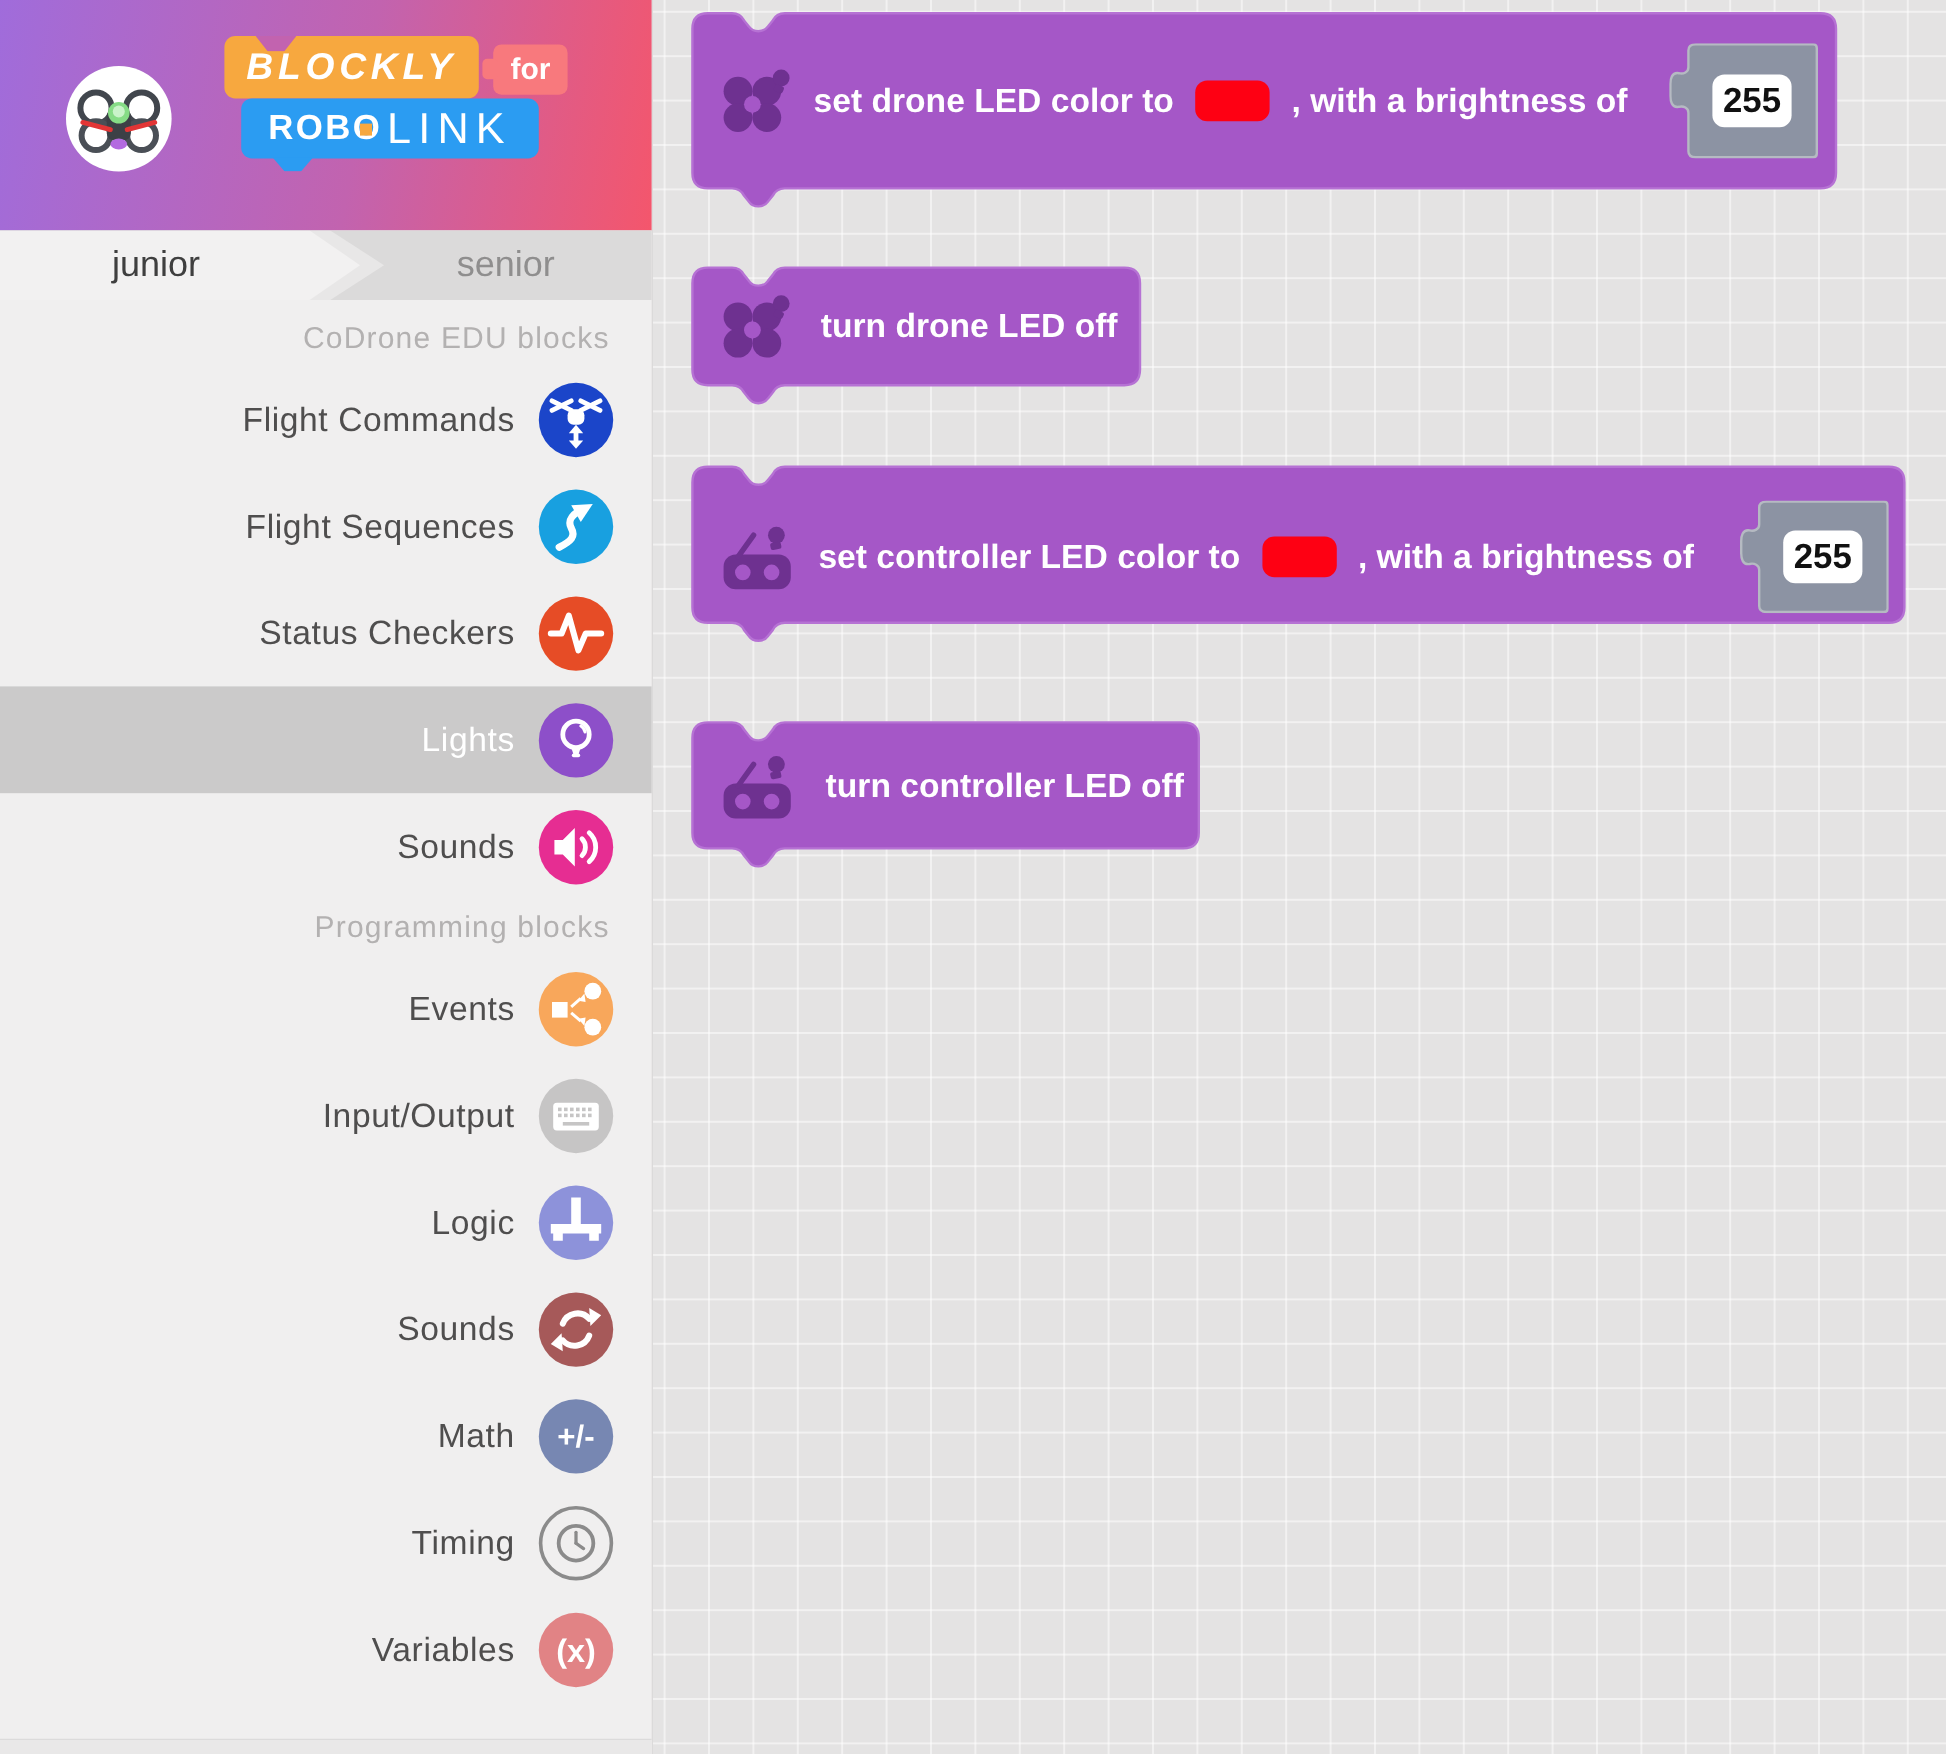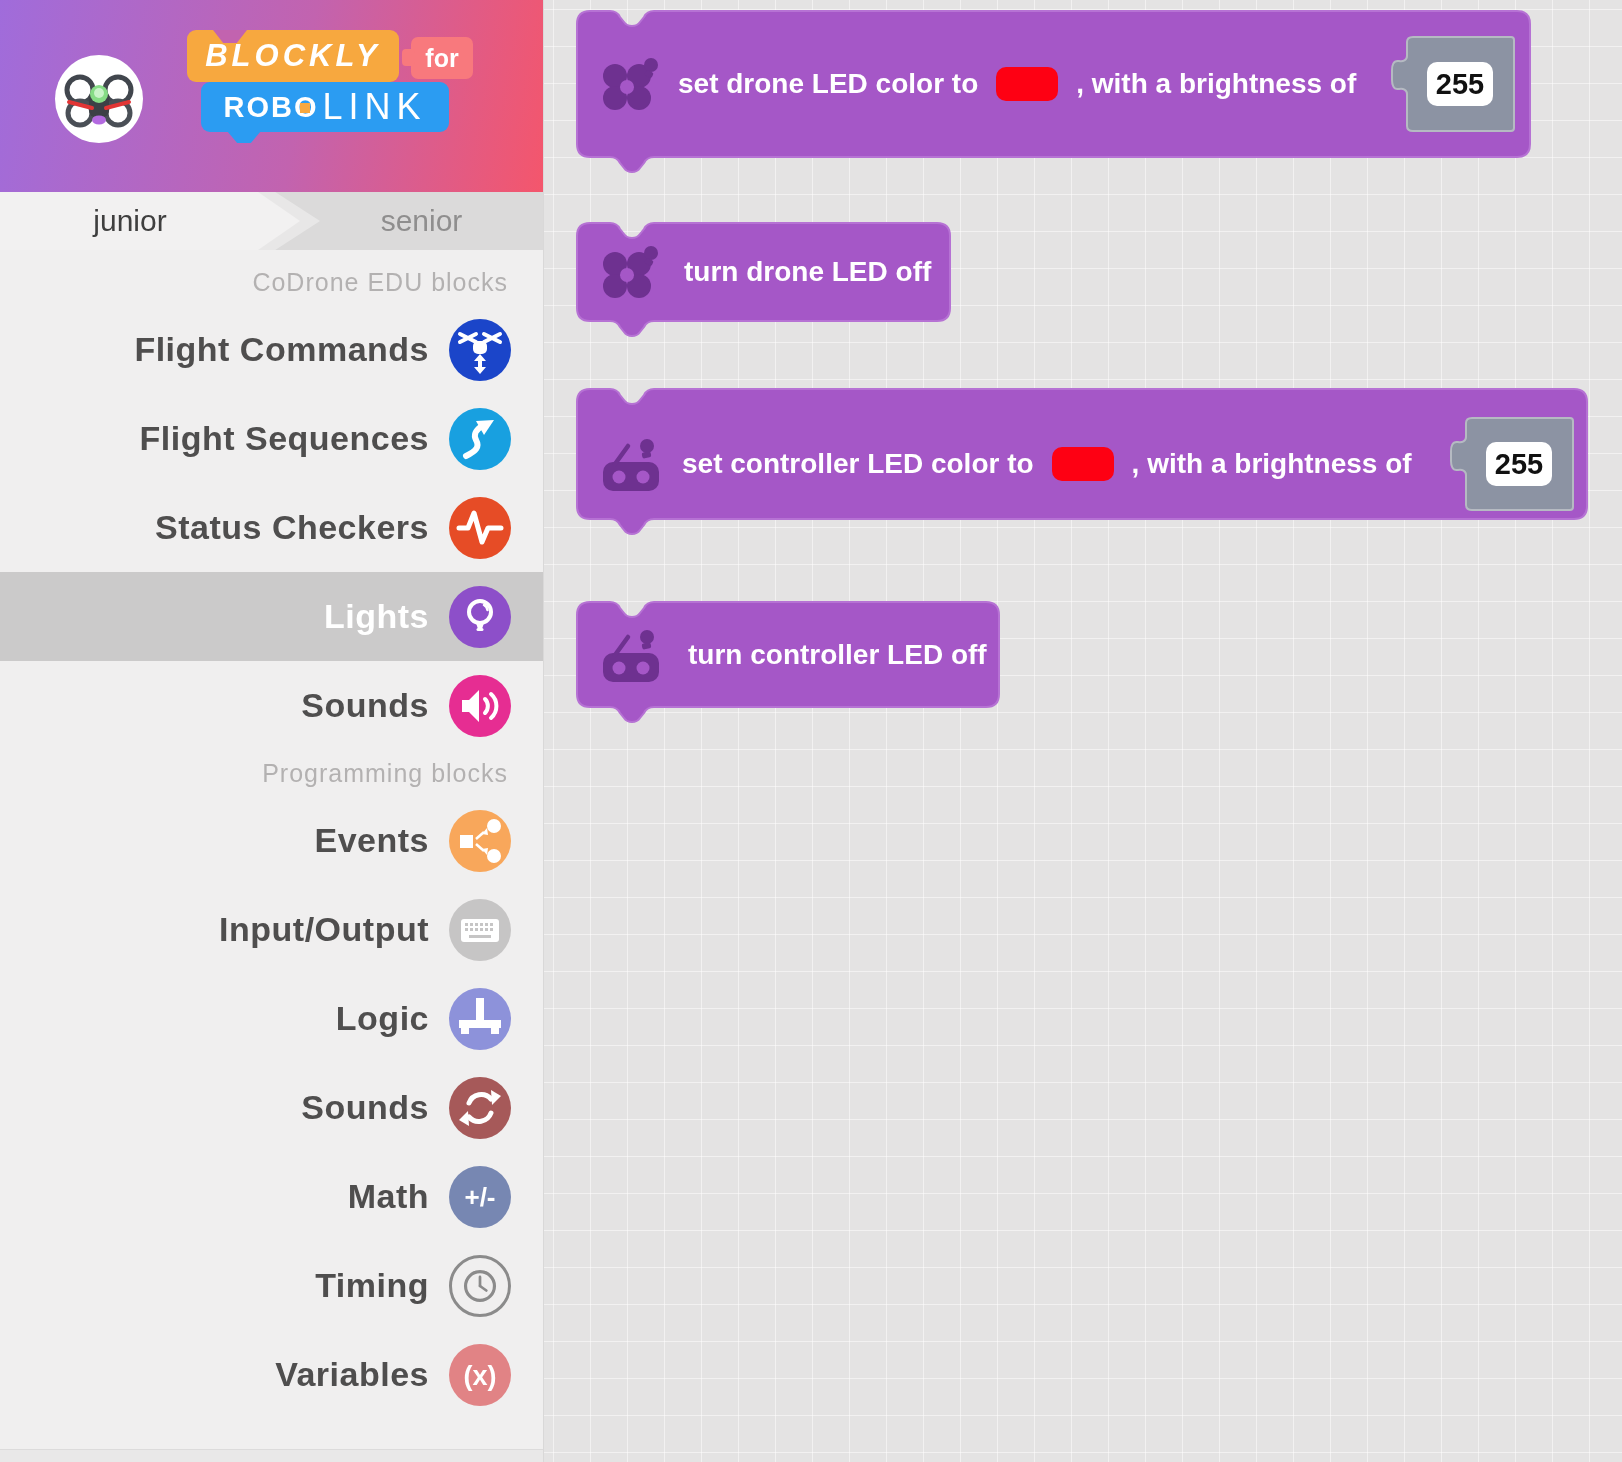--- a/index.html
+++ b/index.html
@@ -49,21 +49,21 @@
   .tab-senior { position:absolute; left:300px; top:0; right:0; height:58px;
     display:flex; align-items:center; justify-content:center; color:#8f8e8e; font-size:30px;text-align:right; }
 
   
   .menu { position:absolute; left:0; top:250px; width:543px;margin-top:10px; }
   .section-label { height:45px; display:flex; align-items:center; justify-content:flex-end;
     padding-right:35px; color:#b3b1b1; font-size:25px; letter-spacing:1px; }
   .section-label.pb { height:46px; }
   .item { height:89px; display:flex; align-items:center; justify-content:flex-end;
     gap:20px; padding-right:32px; cursor:pointer; }
-  .item .lbl { color:#4f4e4e; font-size:34px; letter-spacing:0.5px;font-weight:bold; }
+  .item .lbl { color:#4f4e4e; font-size:28px; letter-spacing:0.5px; }
   .item.selected { background:#cbcaca; }
   .item.selected .lbl { color:#ffffff; }
   .circ { width:62px; height:62px; border-radius:50%; display:flex;
     align-items:center; justify-content:center; flex:0 0 62px; }
   .circ svg { display:block; }
   .sidebar-bottom { position:absolute; left:0; top:1449px; width:543px; height:13px;
     background:#e9e8e8; border-top:1px solid #dcdbdb; }
 
   
   .canvas { position:absolute; left:543px; top:0; width:1079px; height:1462px;

